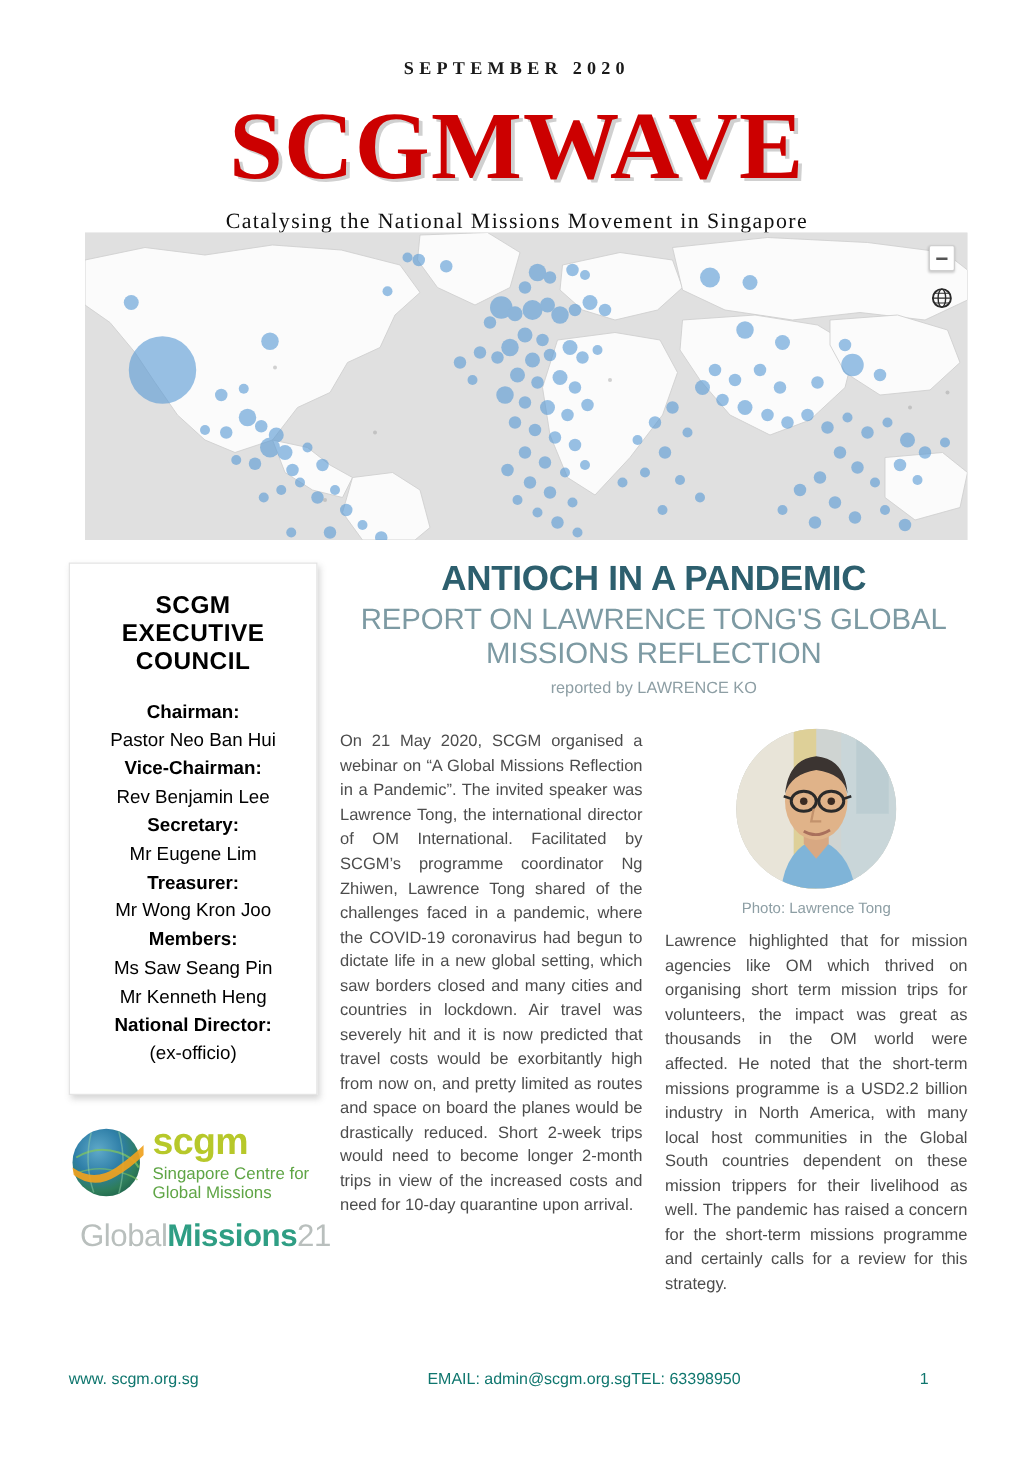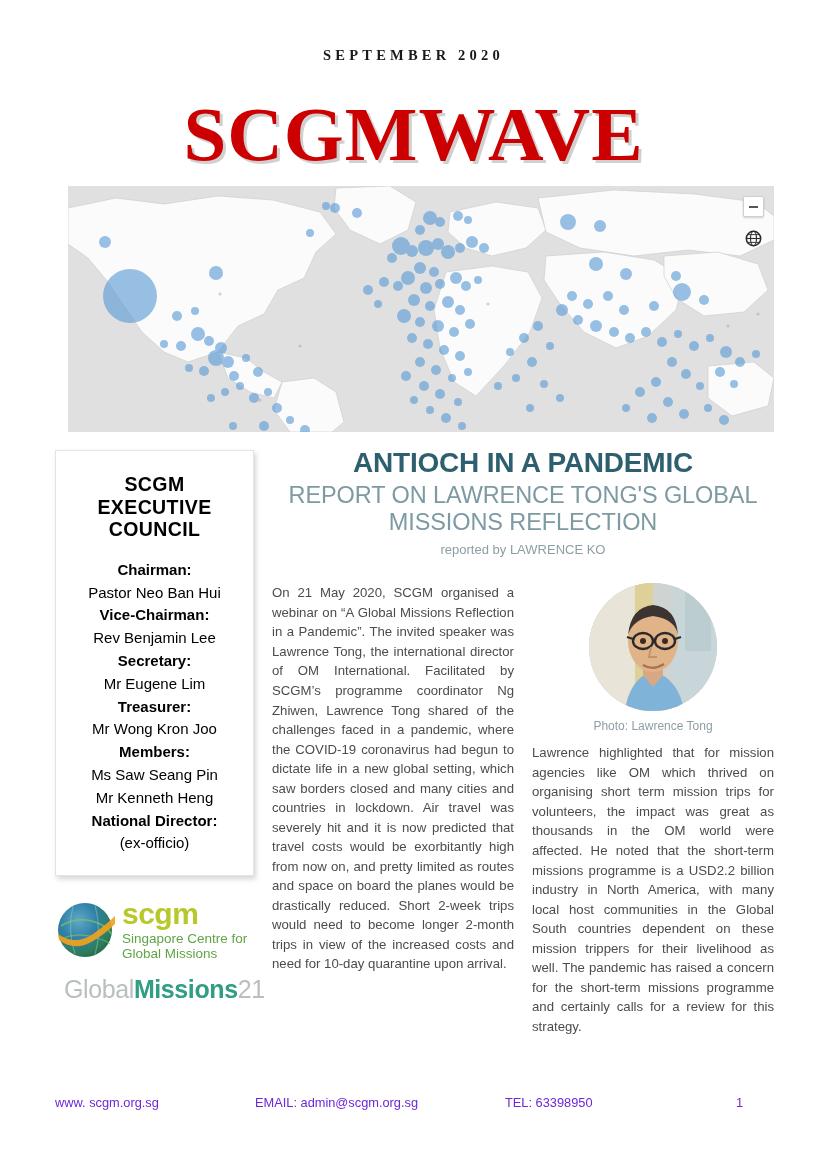--- a/index.html
+++ b/index.html
@@ -28,21 +28,21 @@
     padding-top: 47px;
   }
   .wordmark {
     text-align: center;
     font-family: "Liberation Serif", serif;
     font-weight: bold;
     font-size: 77px;
     letter-spacing: 1px;
     color: #cc0000;
     line-height: 1.0;
-    margin-top: 32px;
+    margin-top: 14px;
     text-shadow: 3px 3px 0 rgba(170,170,170,0.55);
   }
   .tagline {
     text-align: center;
     font-family: "Liberation Serif", serif;
     font-size: 17.5px;
     letter-spacing: 1.1px;
     color: #111111;
     margin-top: 11px;
   }
@@ -156,24 +156,24 @@
   }
   #photo svg { display: block; width: 128px; height: 128px; }
   #photo-caption {
     font-size: 12px; color: #8d9ea4; margin-top: 8px;
   }
 
   
   #footer {
     position: absolute; left: 55px; top: 1095px; width: 720px;
     display: flex; align-items: center;
-    font-size: 12.8px; color: #6d28d9;
+    font-size: 12.8px; color: #0f766e;
   }
   #footer-web { width: 200px; }
-  #footer-email { width: 250px; }
+  #footer-email { width: 250px; text-align: right; }
   #footer-tel { width: 200px; }
   #footer-page { flex: 1; text-align: right; padding-right: 32px; }
 </style>
 </head>
 <body>
 
 <div id="page">
 
   <div id="masthead">
     <div class="issue-date">SEPTEMBER 2020</div>

